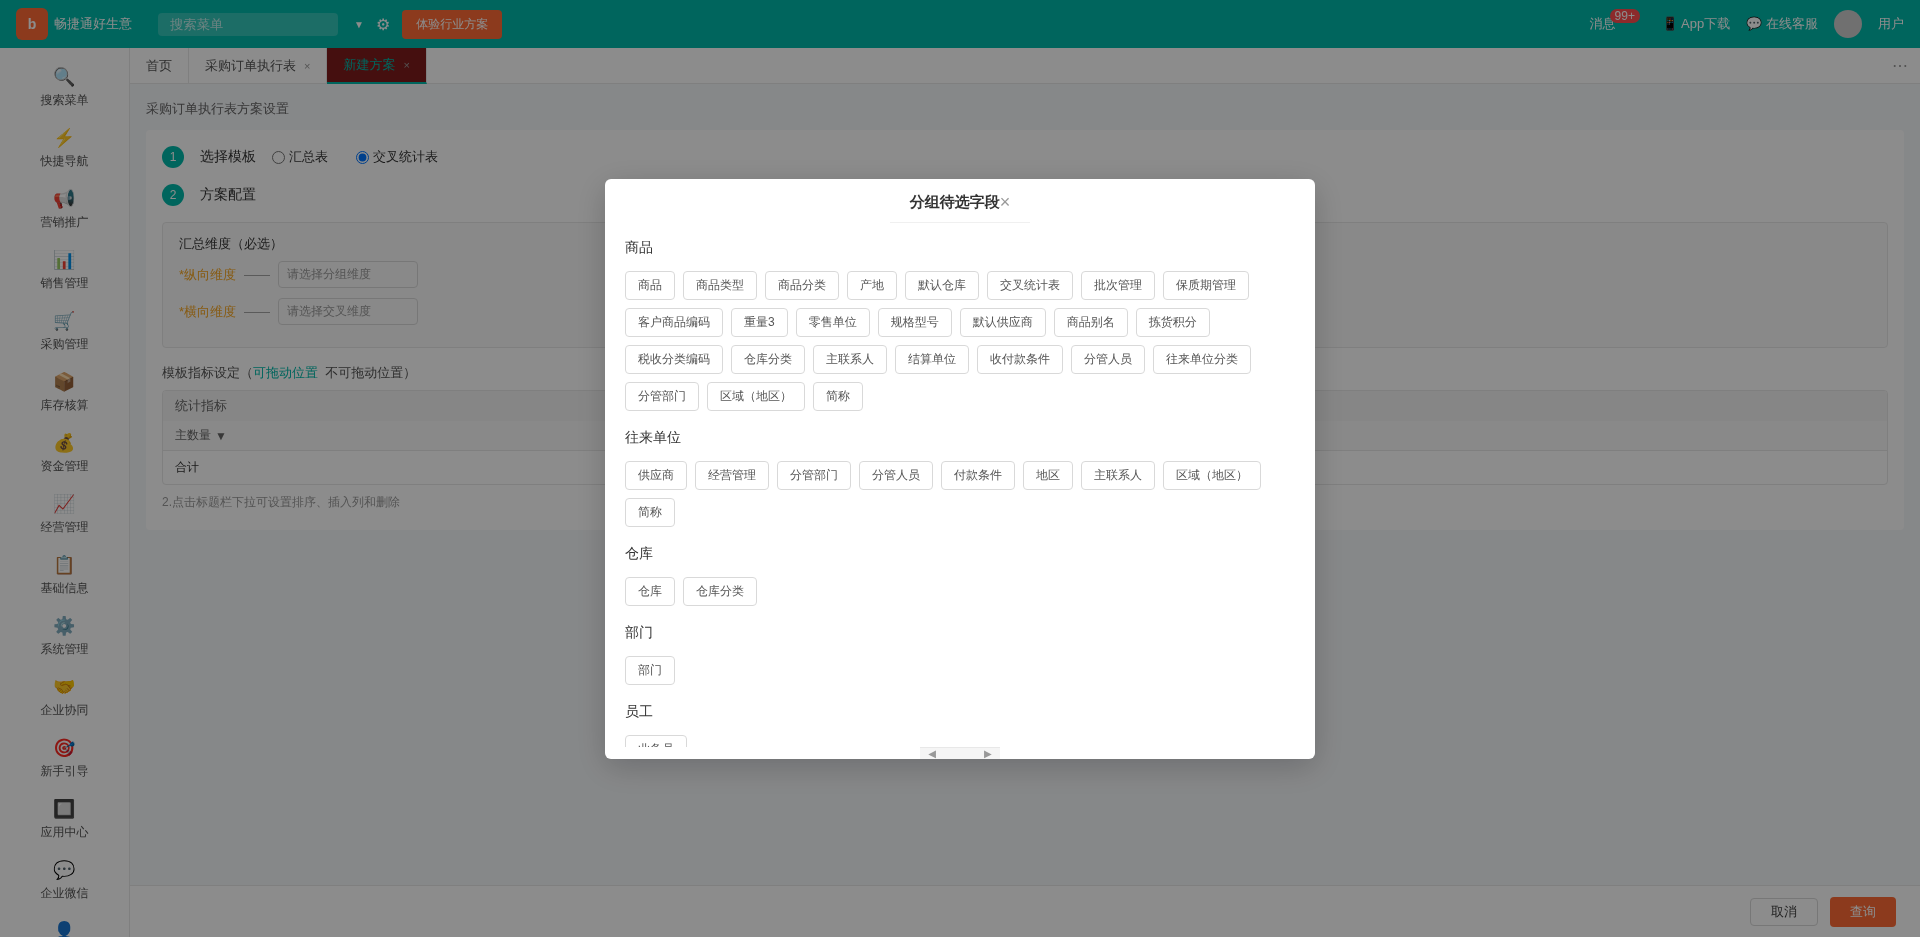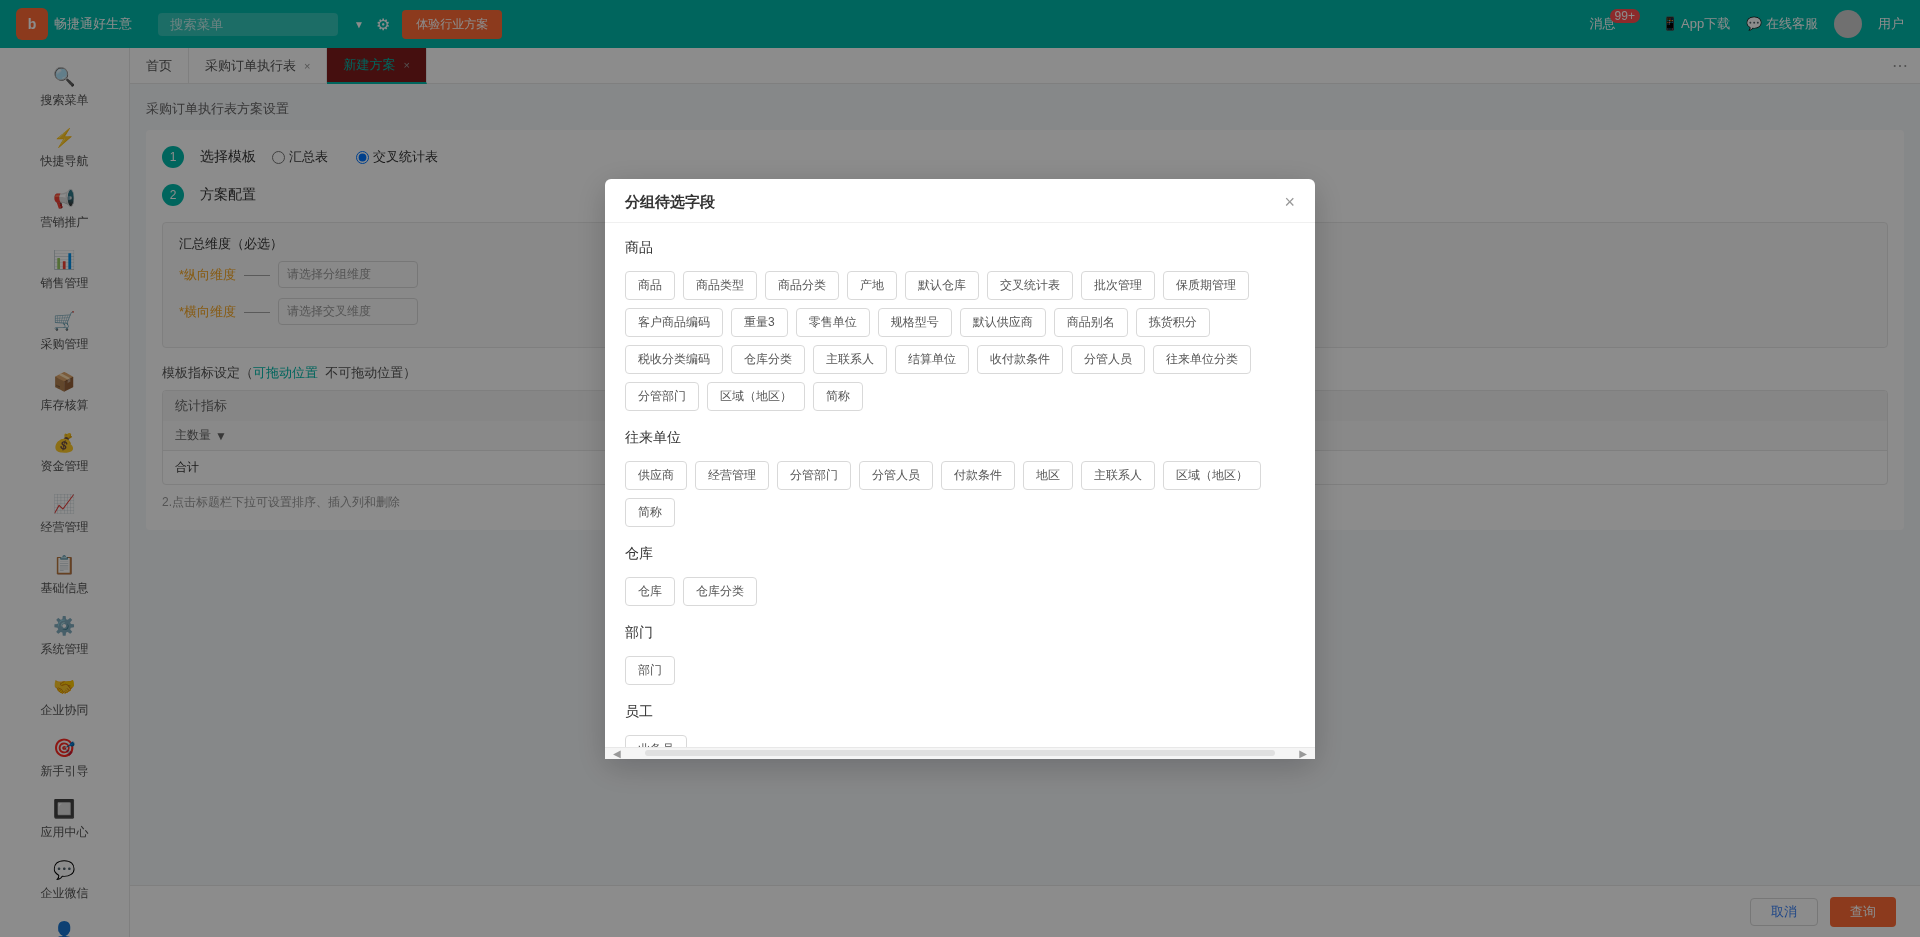--- a/index.html
+++ b/index.html
@@ -260,21 +260,21 @@
       display: flex;
       align-items: center;
       justify-content: flex-end;
       padding: 0 24px;
       gap: 12px;
       z-index: 200;
     }
     .btn-cancel {
       background: #fff;
       border: 1px solid #d9d9d9;
-      color: #3b82f6;
+      color: #404040;
       padding: 4px 20px;
       border-radius: 4px;
       cursor: pointer;
       font-size: 13px;
     }
     .btn-confirm {
       background: #ff6b35;
       border: none;
       color: white;
       padding: 6px 20px;
@@ -294,20 +294,21 @@
       justify-content: center;
     }
     .modal {
       background: #fff;
       border-radius: 6px;
       width: 710px;
       max-height: 580px;
       display: flex;
       flex-direction: column;
       box-shadow: 0 8px 32px rgba(0,0,0,0.2);
+      align-items: center;
     }
     .modal-header {
       display: flex;
       align-items: center;
       justify-content: space-between;
       padding: 14px 20px 10px;
       border-bottom: 1px solid #f0f0f0;
       flex-shrink: 0;
     }
     .modal-title { font-size: 15px; font-weight: 600; color: #333; }

